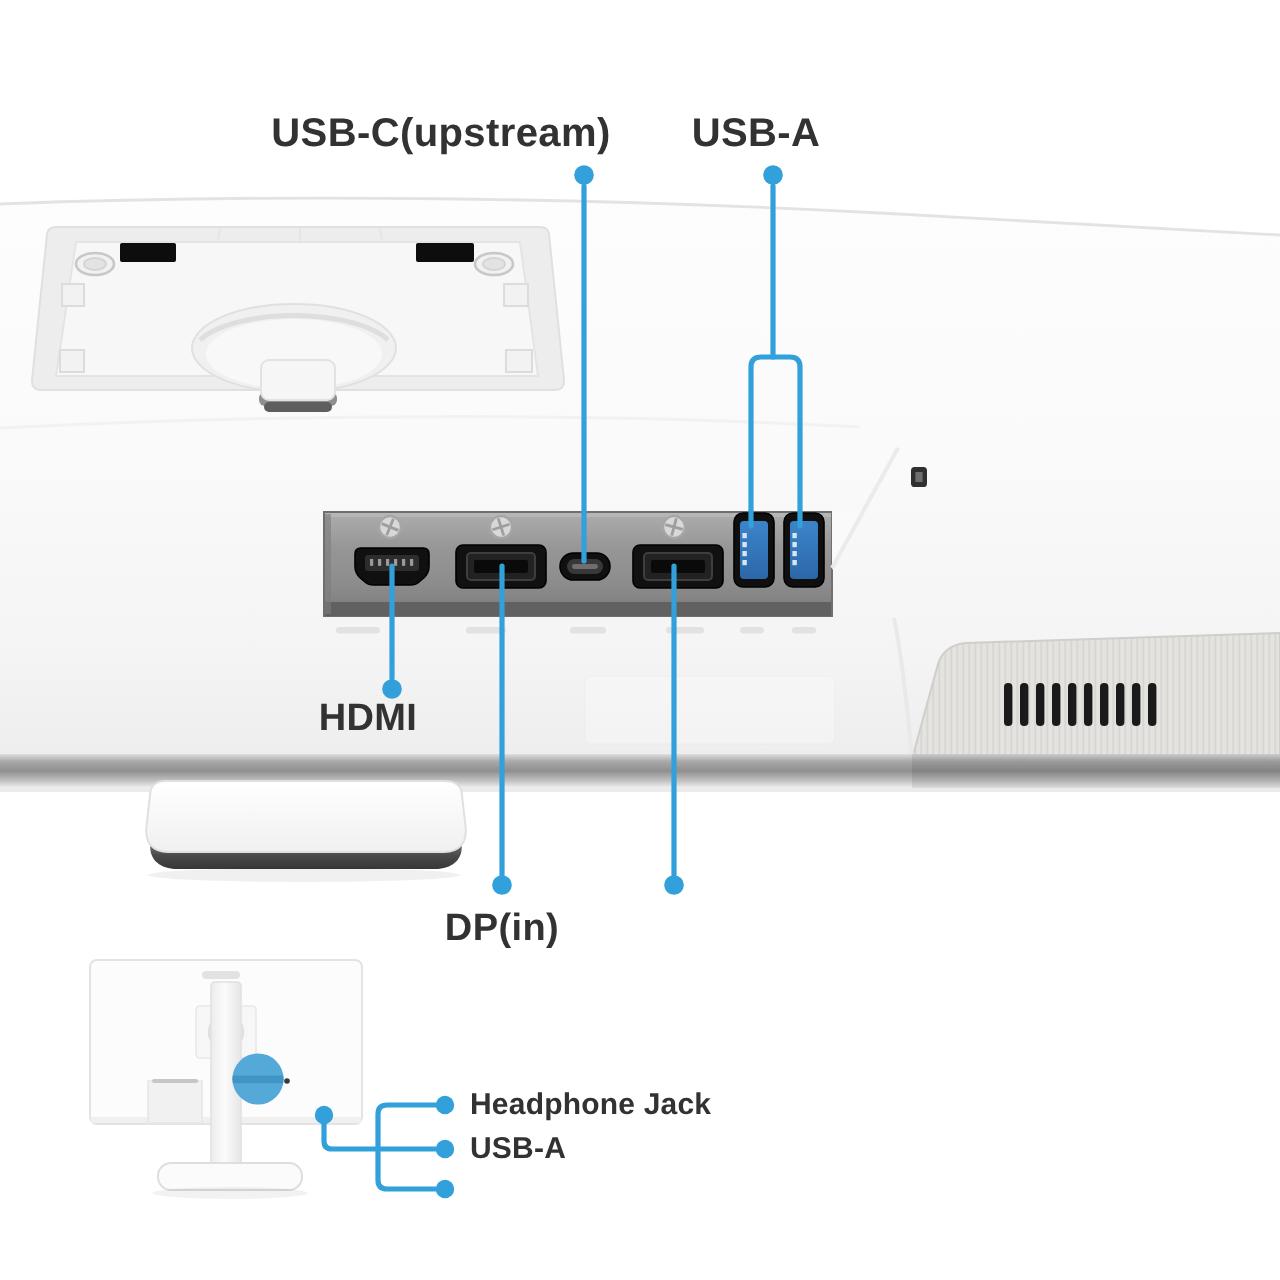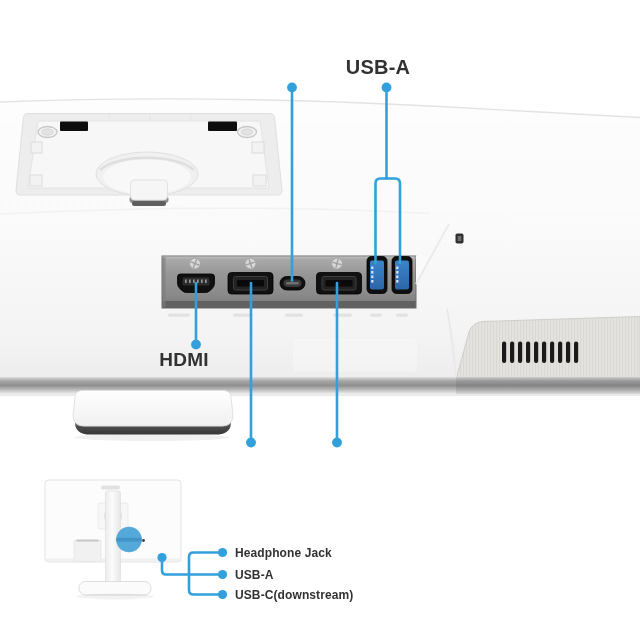--- a/index.html
+++ b/index.html
@@ -2,21 +2,21 @@
 <html><head>
 <meta charset="utf-8">
 <style>
   html,body{margin:0;padding:0;background:#ffffff;}
   .stage{position:relative;width:640px;height:640px;background:#ffffff;overflow:hidden;
          font-family:"Liberation Sans",sans-serif;}
   .stage svg{position:absolute;left:0;top:0;}
   .lbl{position:absolute;color:#323232;font-weight:bold;white-space:nowrap;}
   .lbl-big{font-size:20px;line-height:23px;letter-spacing:0.2px;}
   .lbl-mid{font-size:19px;line-height:23px;letter-spacing:0.2px;}
-  .lbl-small{font-size:12px;line-height:16px;letter-spacing:0.1px;}
+  .lbl-small{font-size:15px;line-height:16px;letter-spacing:0.1px;}
   .center{text-align:center;}
 </style>
 </head>
 <body>
 
 <div class="stage">
 
 <svg width="640" height="640" viewBox="0 0 640 640">
   <defs>
     <linearGradient id="bodyGrad" x1="0" y1="0" x2="0" y2="1">
@@ -257,26 +257,27 @@
     <circle cx="196" cy="344.5" r="4.9"></circle>
     <circle cx="251" cy="442.5" r="4.9"></circle>
     <circle cx="337" cy="442.5" r="4.9"></circle>
     <circle cx="162" cy="557.5" r="4.6"></circle>
     <circle cx="222.5" cy="552.5" r="4.6"></circle>
     <circle cx="222.5" cy="574.5" r="4.6"></circle>
     <circle cx="222.5" cy="594.5" r="4.6"></circle>
   </g>
 </svg>
 
+<div class="lbl lbl-big center" style="left:128px;top:56px;width:185px;">USB-C(upstream)</div>
 
 <div class="lbl lbl-big center" style="left:333px;top:56px;width:90px;">USB-A</div>
 
 <div class="lbl lbl-mid center" style="left:139px;top:348px;width:90px;">HDMI</div>
 
+<div class="lbl lbl-mid center" style="left:206px;top:453px;width:90px;">DP(in)</div>
 
 
 <div class="lbl lbl-small" style="left:235px;top:545px;">Headphone Jack</div>
 
 <div class="lbl lbl-small" style="left:235px;top:566.5px;">USB-A</div>
 
-<div class="lbl lbl-small" style="left:235px;top:587px;">USB-C(downstream)</div>
 
 </div>
 
 </body></html>

